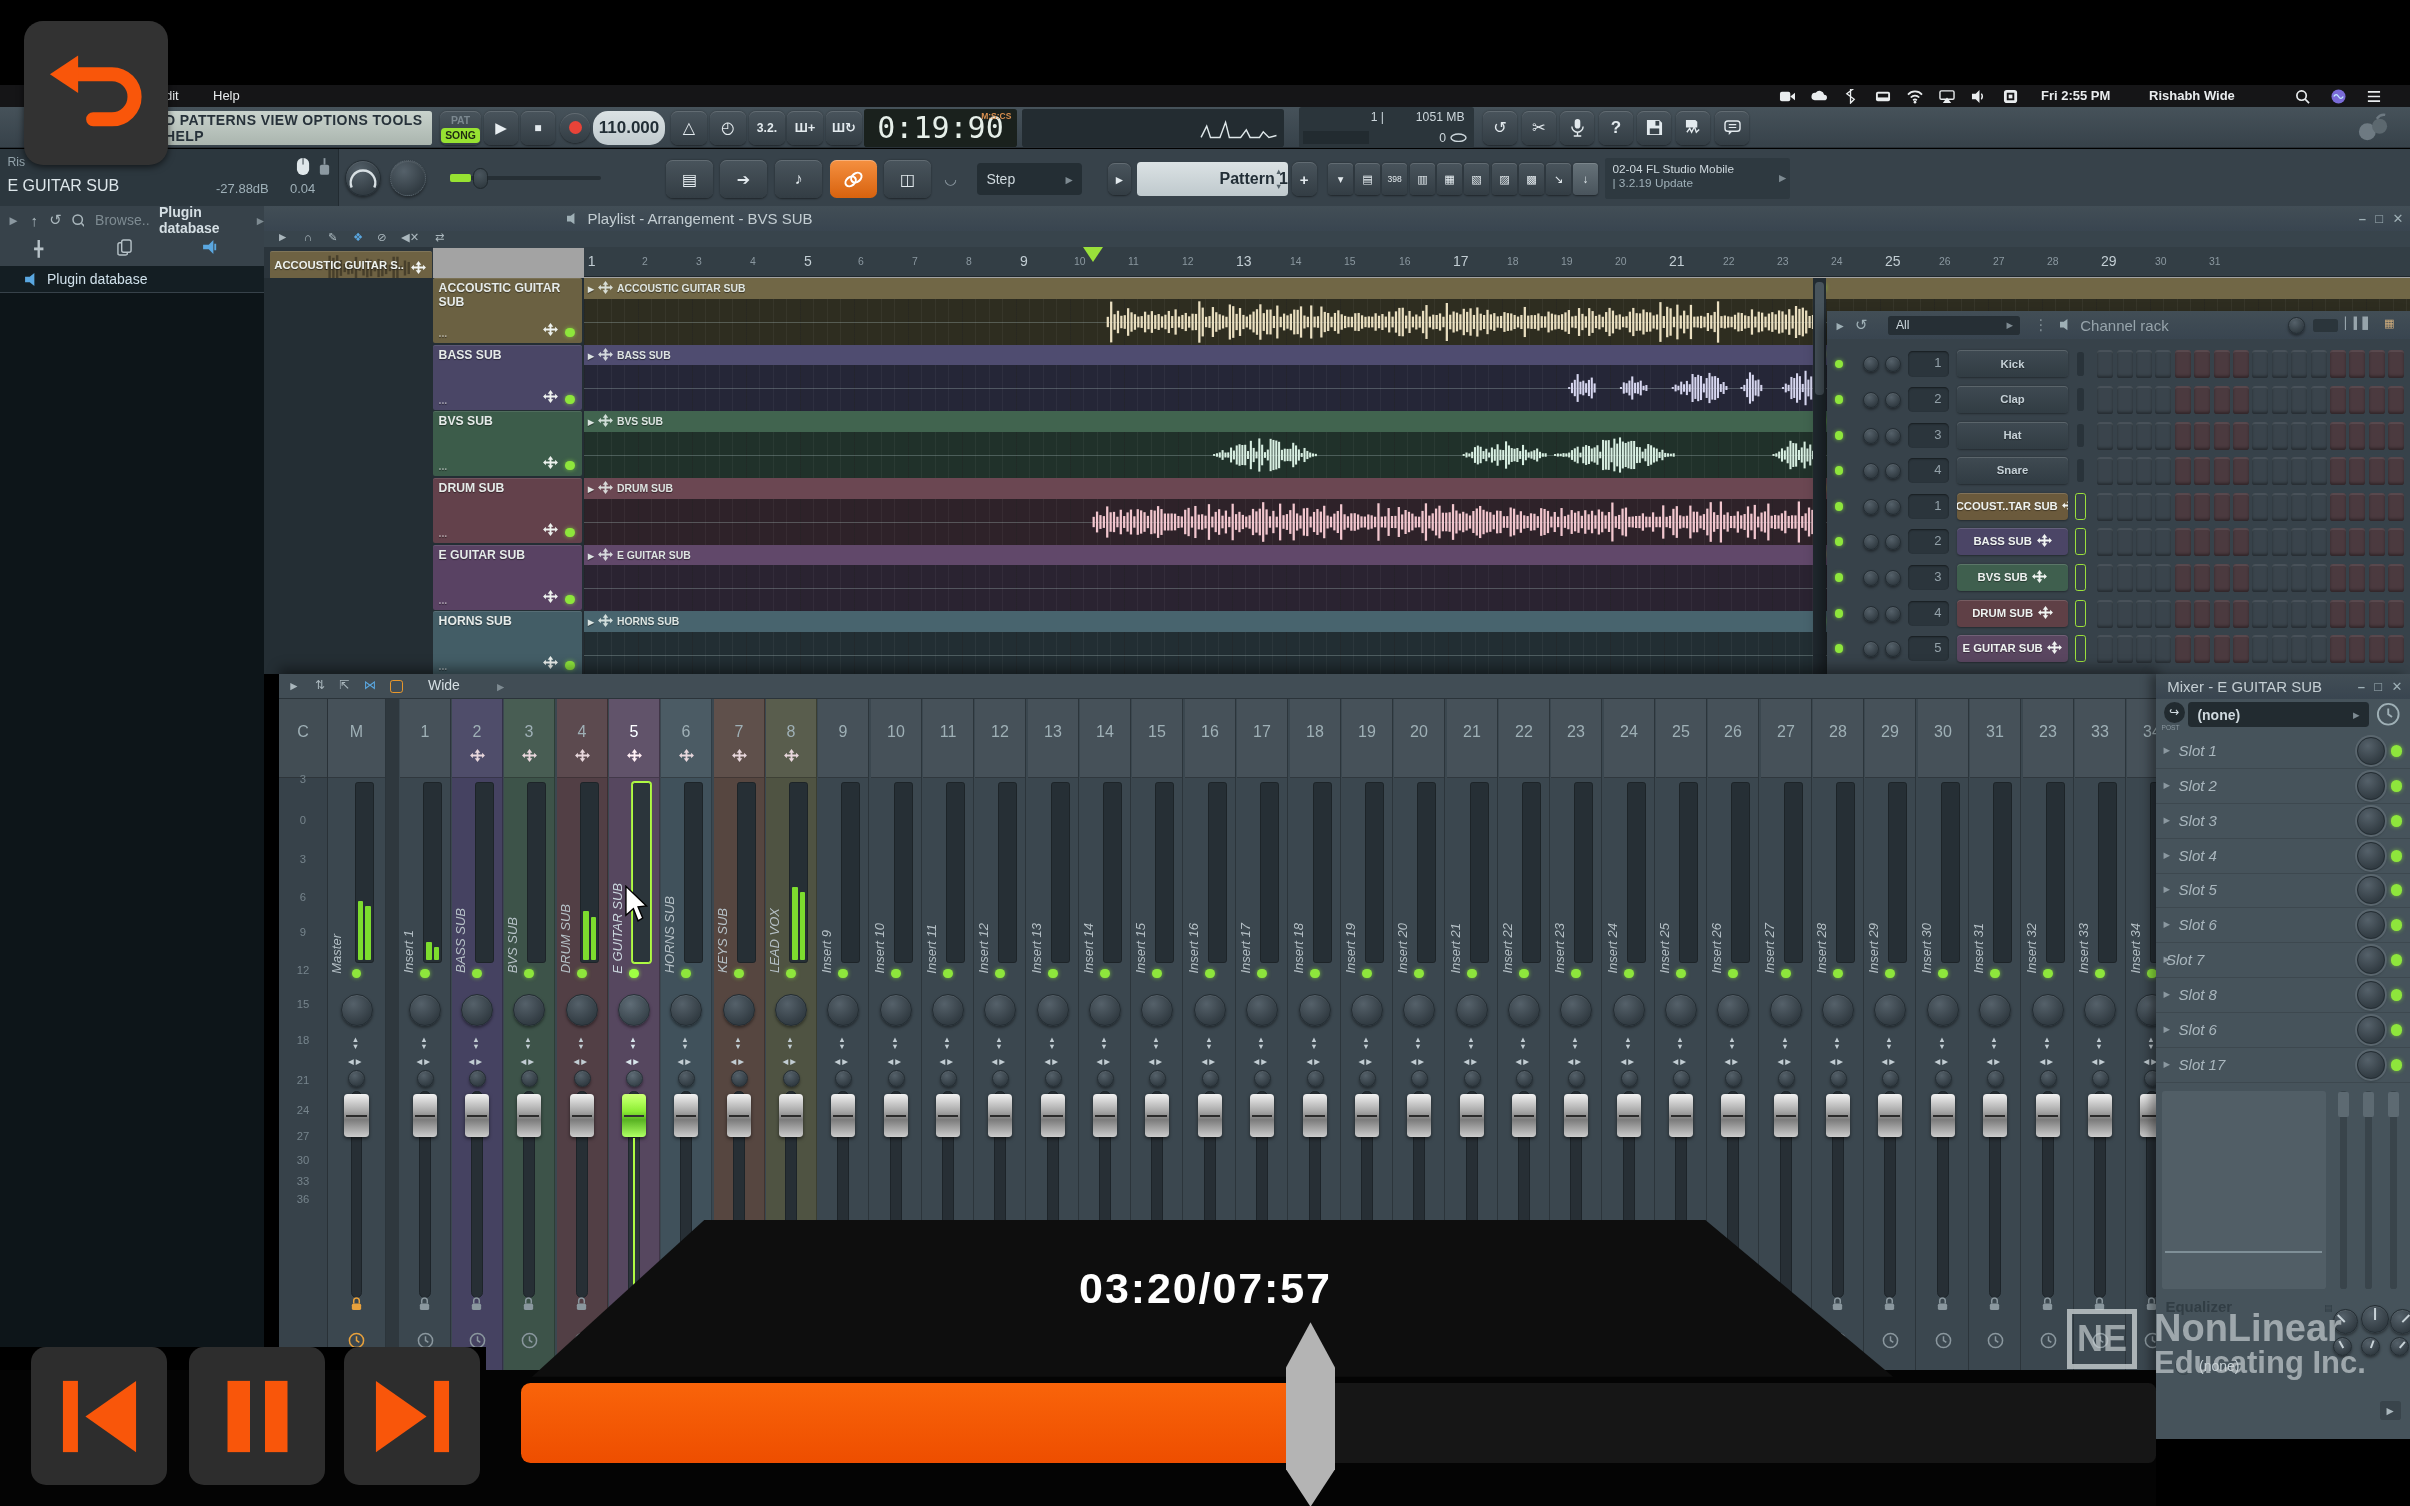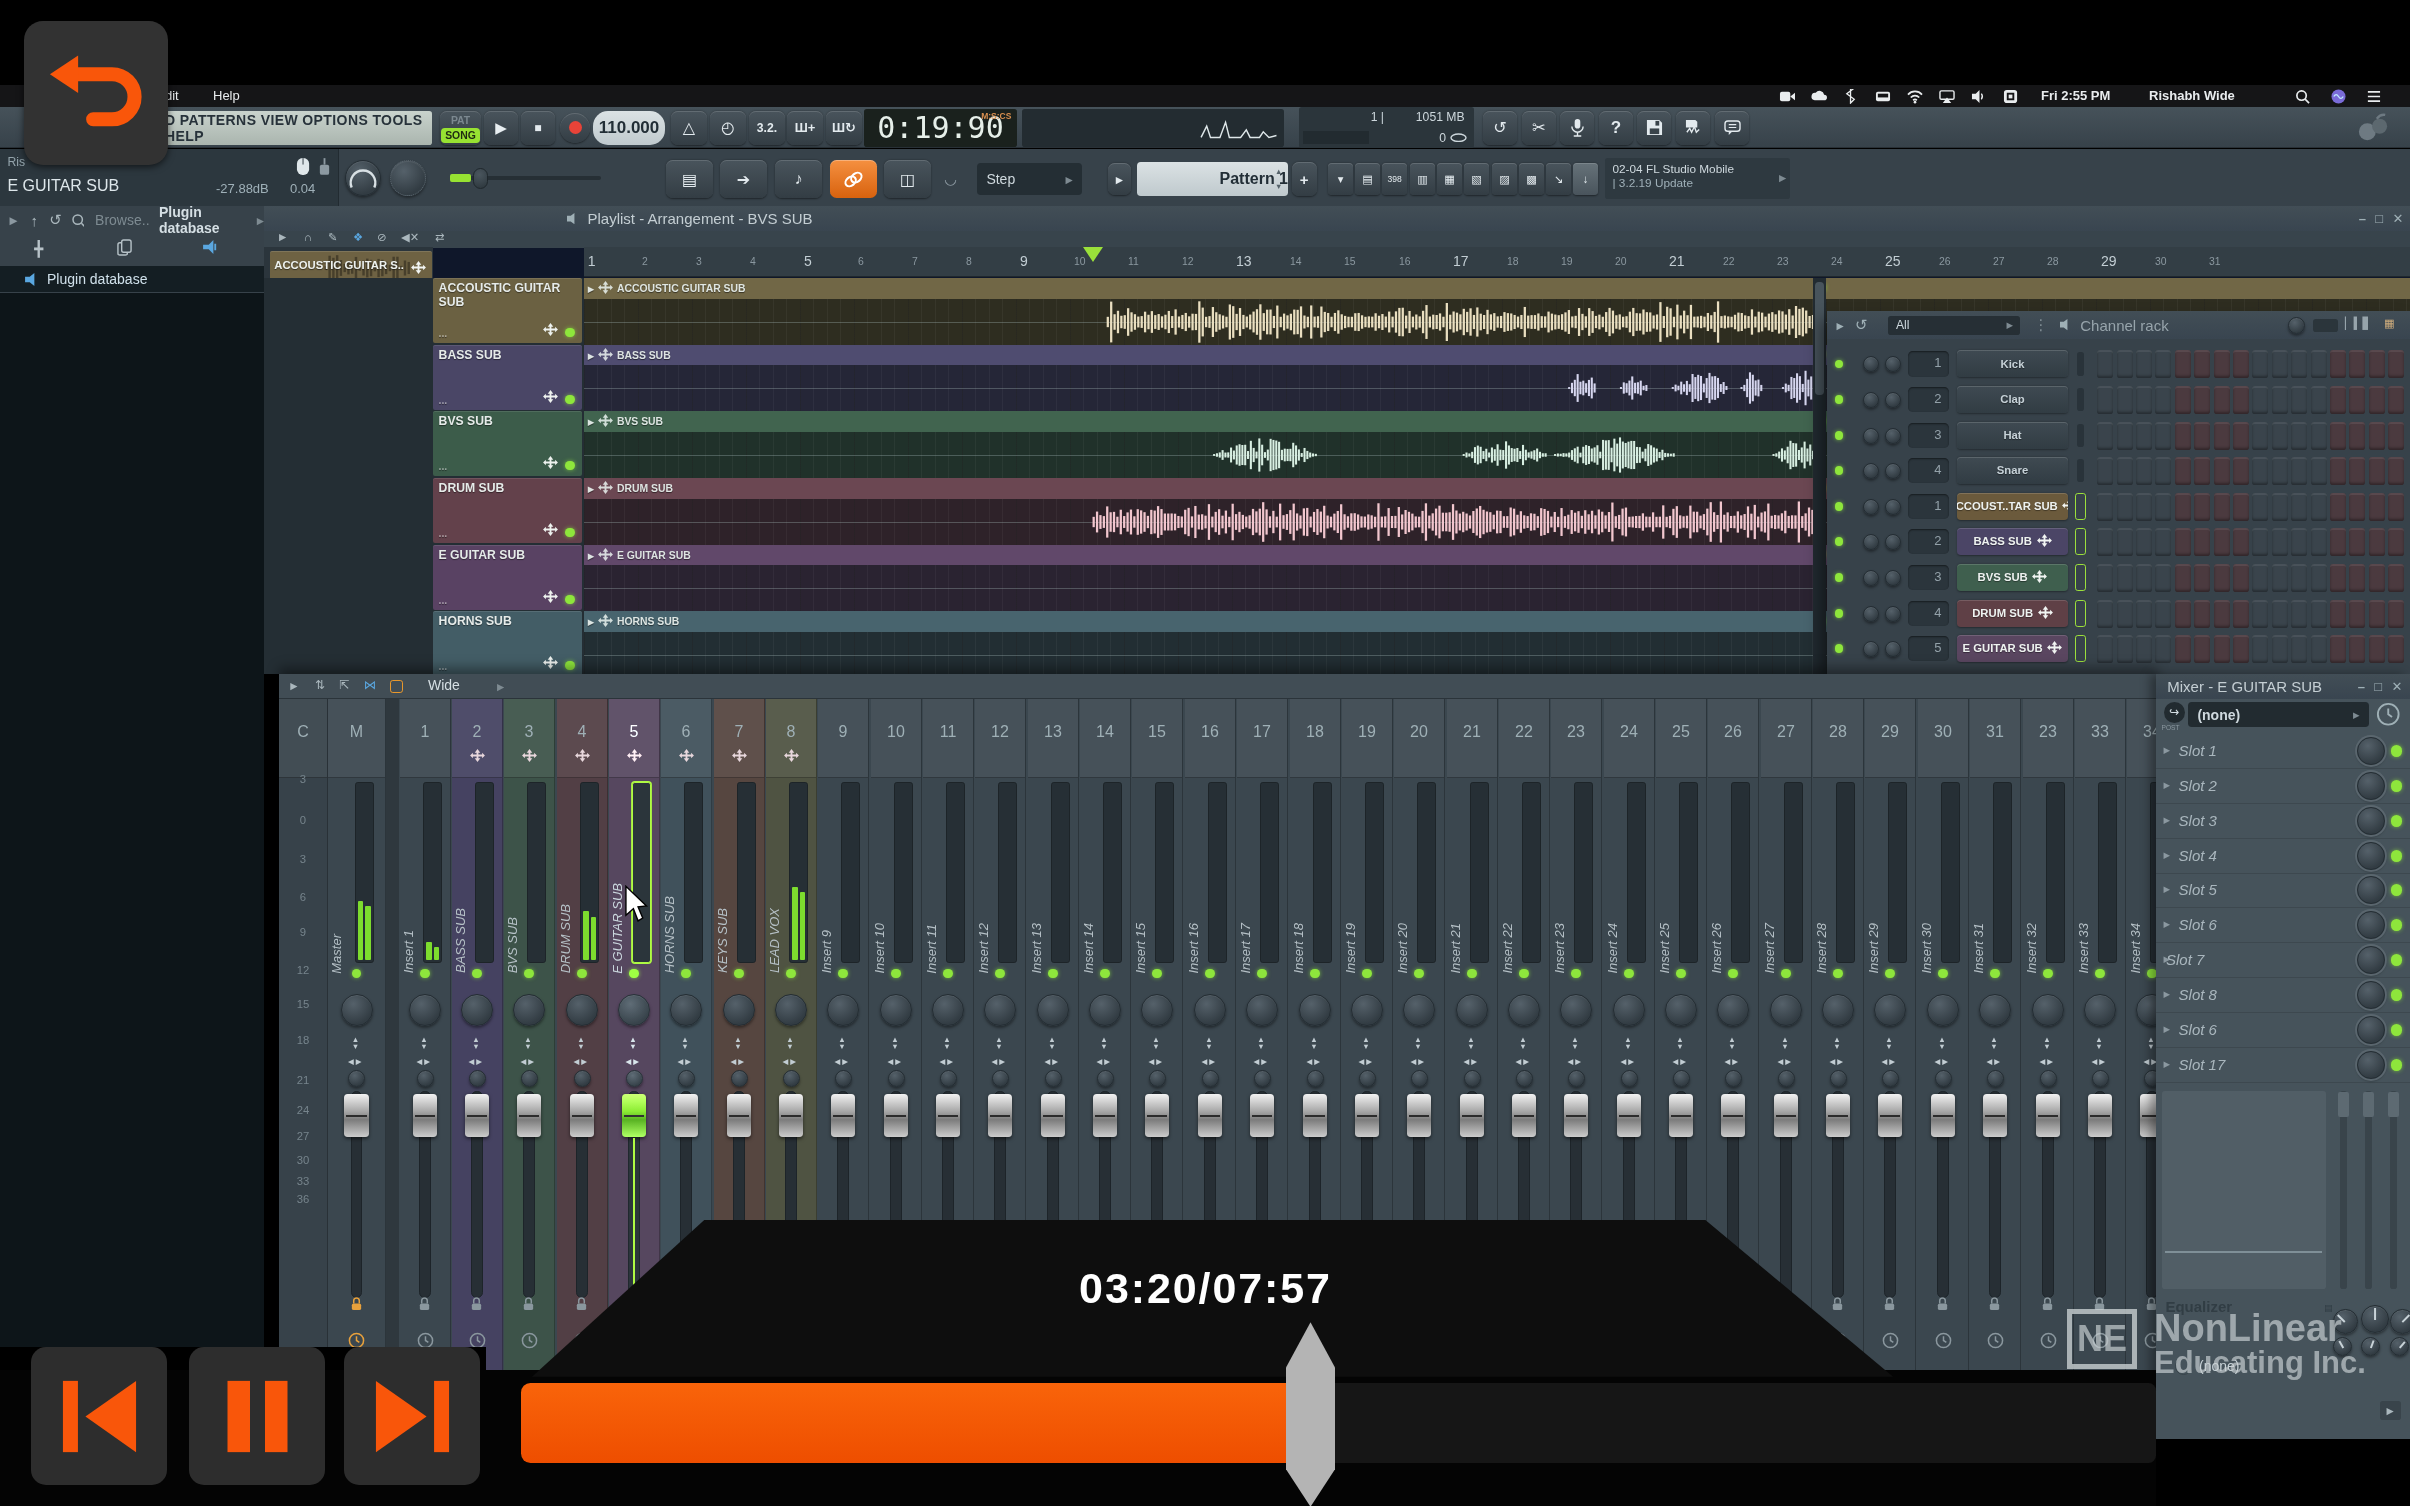--- a/index.html
+++ b/index.html
@@ -22,21 +22,21 @@
   #timedisp .unit{position:absolute;right:5.6px;top:1.9px;font-size:8.5px;color:#d88f4f;font-family:"Liberation Sans",sans-serif;font-weight:bold}
   #scope{position:absolute;left:1022px;top:1.9px;width:262px;height:38px;background:#232c31;border-radius:2.8px}
   #cpu{position:absolute;left:1299px;top:0;width:175px;height:41px;background:#2b353b;border-radius:2.8px;font-size:12.2px;color:#cdd7dc}
   
   #tb2{position:absolute;left:0;top:149px;width:2411px;height:60px;background:#37424a;border-bottom:0.9px solid #272f35}
   #hint{position:absolute;left:0;top:0;width:339px;height:60px;background:#2c373e;border-right:0.9px solid #222b31}
   .knob{border-radius:50%;background:radial-gradient(circle at 38% 30%,#55616a,#323c43 72%);border:0.9px solid #242d33;box-shadow:0 1.9px 2.8px rgba(0,0,0,.4),inset 0 0.9px 0.9px rgba(255,255,255,.09);position:absolute}
   
   #browser{position:absolute;left:0;top:206px;width:264px;height:1170px;background:#37424a}
   #browser .content{position:absolute;left:0;top:87px;width:264px;bottom:0;background:#0d1519}
-  #playlist{position:absolute;left:264px;top:206px;width:2147px;height:468px;background:#0f172a}
+  #playlist{position:absolute;left:264px;top:206px;width:2147px;height:468px;background:#a3a3a3}
   .titlebar{background:linear-gradient(#424e56,#394550);height:24.5px;font-size:15px;color:#c4ced3;display:flex;align-items:center}
   .winbtns{position:absolute;right:7.5px;top:4.7px;display:flex;gap:9.4px;color:#9fb0b6;font-size:13px;font-weight:bold}
   #ruler{position:absolute;left:320px;top:41px;width:1827px;height:30px;background:#333e45;border-bottom:0.9px solid #20282d;overflow:hidden}
   .lane{position:absolute;overflow:hidden}
   .laneline{position:absolute;left:0;right:0;height:0.9px;background:rgba(160,180,180,.35)}
   .band{position:absolute;height:21px;font-size:10.4px;font-weight:bold;color:rgba(235,243,240,.92);text-shadow:0 0.9px 0.9px rgba(0,0,0,.5);display:flex;align-items:center;overflow:hidden;white-space:nowrap}
   .thblock{position:absolute;left:169px;width:149px;border-radius:1.9px;font-size:12.2px;font-weight:bold;color:#e6ebe9;text-shadow:0 0.9px 0.9px rgba(0,0,0,.45);padding:2.8px 5.6px;line-height:14px}
   .cliprow{position:absolute;left:5.6px;width:162px;height:34px;border-radius:1.9px;font-size:11.3px;font-weight:bold;color:#eef2ef;text-shadow:0 0.9px 0.9px rgba(0,0,0,.5);overflow:hidden}
   #chrack{position:absolute;left:1827px;top:311px;width:584px;height:363px;background:#37424a;box-shadow:-7.5px 7.5px 15px rgba(0,0,0,.45)}
   .step{position:absolute;width:16px;height:28px;border-radius:2.8px;box-shadow:inset 0 1.9px 0 rgba(255,255,255,.08),inset 0 -1.9px 2.8px rgba(0,0,0,.35)}

